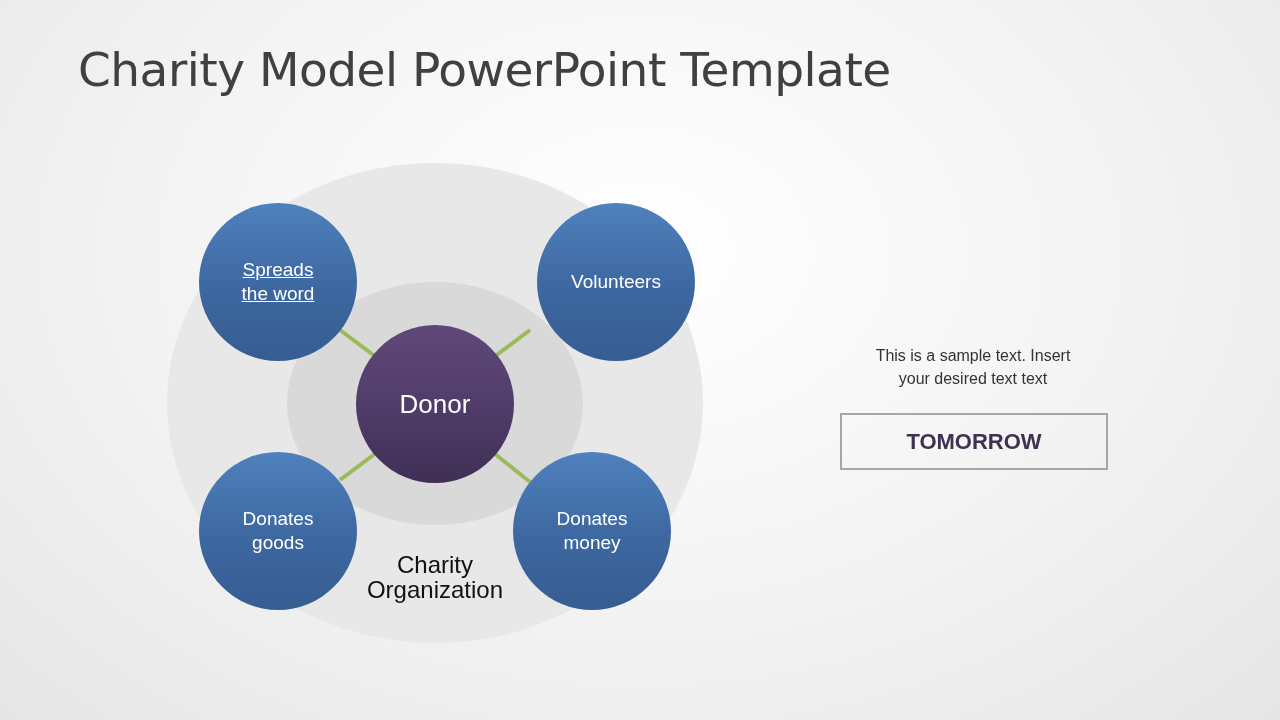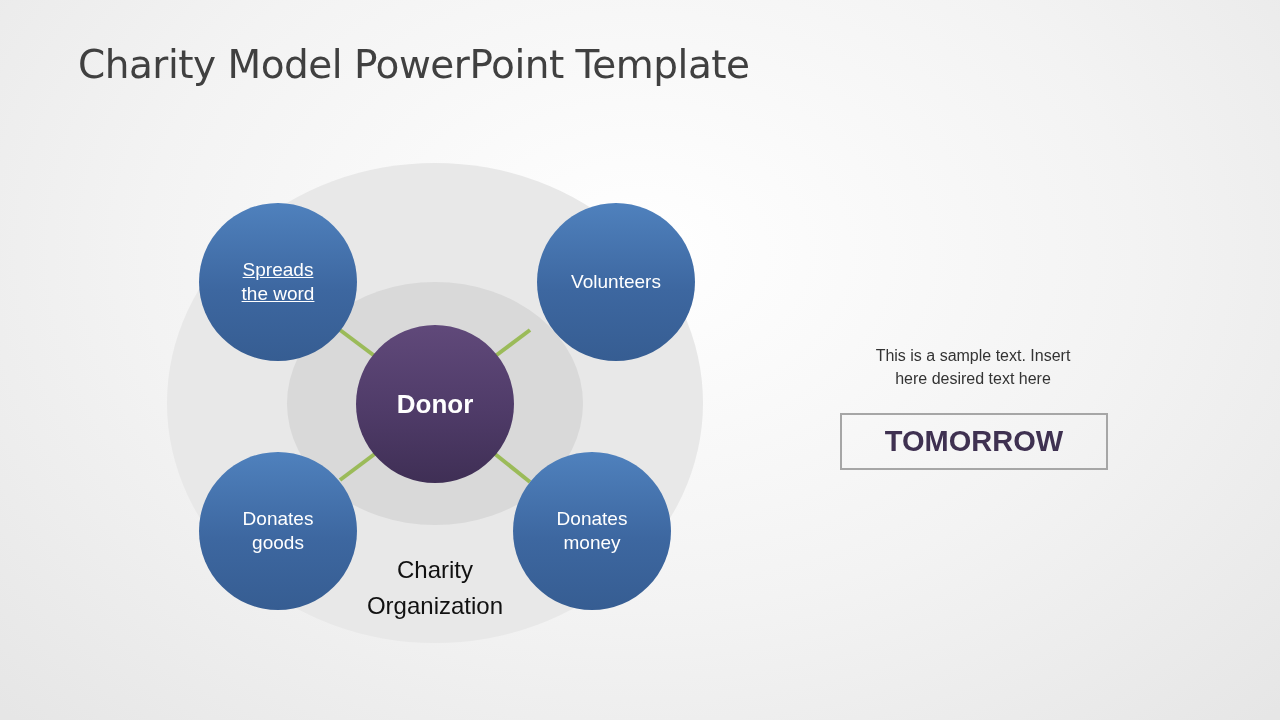--- a/index.html
+++ b/index.html
@@ -4,21 +4,21 @@
 <style>
   html, body { margin:0; padding:0; }
   body {
     width:1280px; height:720px; overflow:hidden; position:relative;
     background: radial-gradient(ellipse 900px 650px at 50% 35%, #ffffff 0%, #f3f3f3 55%, #e6e6e6 100%);
     font-family: "Liberation Sans", sans-serif;
   }
   .title {
     position:absolute; left:78px; top:42px; margin:0;
     font-family: "DejaVu Sans", sans-serif; font-weight:normal;
-    font-size:39px; color:#404040; letter-spacing:-0.5px;
+    font-size:47px; color:#404040; letter-spacing:-0.5px;
   }
   .outer-ring {
     position:absolute; left:167px; top:163px; width:536px; height:480px;
     border-radius:50%; background:#e8e8e8;
   }
   .inner-ring {
     position:absolute; left:287px; top:282px; width:296px; height:243px;
     border-radius:50%; background:#d9d9d9;
   }
   svg.connectors { position:absolute; left:0; top:0; width:1280px; height:720px; }
@@ -27,35 +27,35 @@
     background: linear-gradient(to bottom, #4f81bd 0%, #3d67a0 55%, #365d92 100%);
     color:#fff; display:flex; align-items:center; justify-content:center;
     text-align:center; font-size:19px; line-height:24px;
     white-space:pre-line;
   }
   .donor {
     position:absolute; left:356px; top:325px; width:158px; height:158px;
     border-radius:50%;
     background: linear-gradient(to bottom, #60497a 0%, #4f3b68 55%, #3f2f55 100%);
     color:#fff; display:flex; align-items:center; justify-content:center;
-    font-size:26px; font-weight:bold;
+    font-size:26px; font-weight:normal;
   }
   .org-label {
     position:absolute; left:335px; top:552px; width:200px; text-align:center;
-    font-size:24px; line-height:36px; color:#111; white-space:pre-line;
+    font-size:24px; line-height:25px; color:#111; white-space:pre-line;
   }
   .sample-text {
     position:absolute; left:840px; top:344px; width:266px; text-align:center;
     font-size:16px; line-height:23px; color:#333; white-space:pre-line;
   }
   .tomorrow-box {
     position:absolute; left:840px; top:413px; width:264px; height:53px;
     border:2px solid #a6a6a6; background:transparent;
     display:flex; align-items:center; justify-content:center;
-    font-size:29px; font-weight:bold; color:#3f3151;
+    font-size:22px; font-weight:bold; color:#3f3151;
   }
 </style>
 </head>
 <body>
 
 <h1 class="title">Charity Model PowerPoint Template</h1>
 
 <div class="outer-ring"></div>
 <div class="inner-ring"></div>
 
@@ -73,14 +73,14 @@
 goods</div>
 <div class="node" style="left:513px; top:452px;">Donates
 money</div>
 
 <div class="donor">Donor</div>
 
 <div class="org-label">Charity
 Organization</div>
 
 <div class="sample-text">This is a sample text. Insert
-here desired text here</div>
+your desired text text</div>
 <div class="tomorrow-box">TOMORROW</div>
 
 </body></html>

